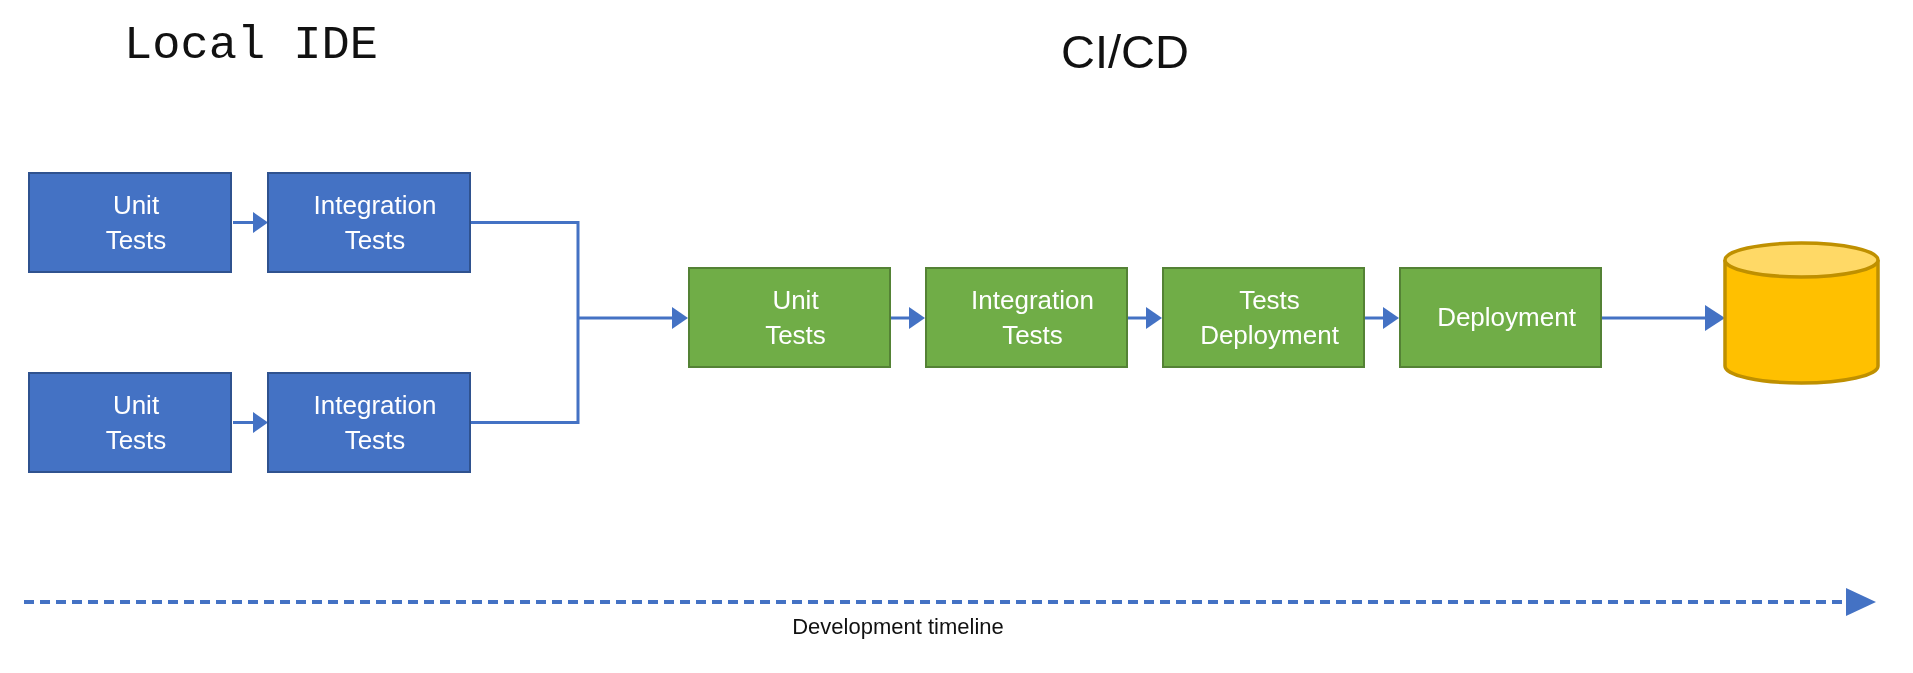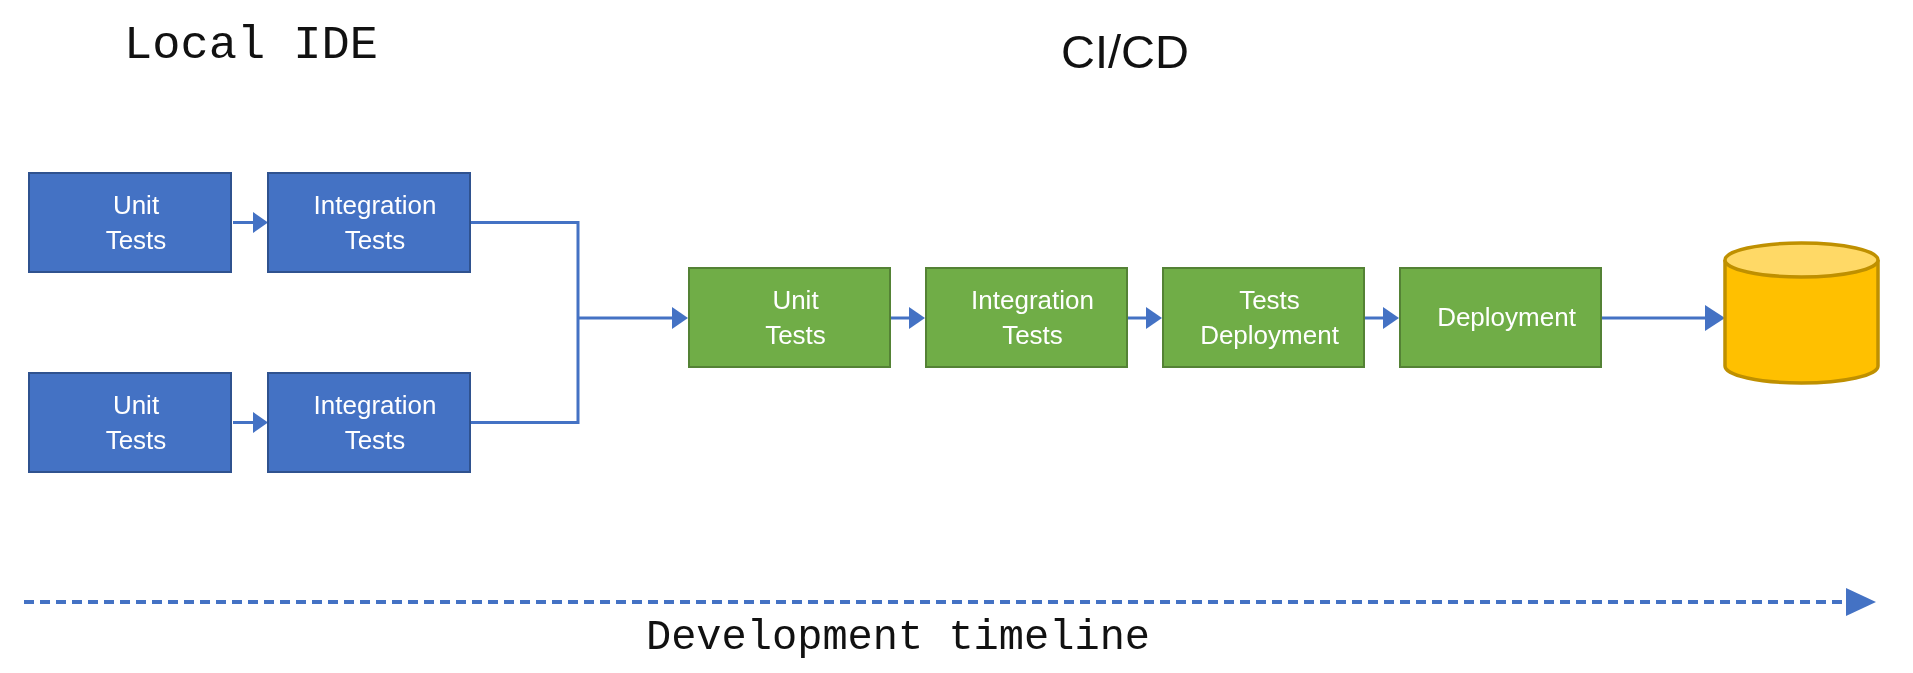--- a/index.html
+++ b/index.html
@@ -81,24 +81,23 @@
     stroke-linejoin: round;
   }
   .db-top {
     fill: var(--database-top-fill, #FFD966);
     stroke: var(--database-border, #BF9000);
     stroke-width: 3.5;
   }
   .timeline-label {
     position: absolute;
     transform: translateX(-50%);
-    font-size: 42px;
+    font-size: 22px;
     color: var(--title-text, #111111);
     white-space: nowrap;
-    font-family: Liberation Mono, monospace;
   }
 </style>
 </head>
 <body>
 
 <div id="canvas">
 
   <div class="title" style="left:251px; top:20px;font-family:Liberation Mono, monospace;">Local IDE</div>
   <div class="title" style="left:1106px; top:26px;margin-left:19px;">CI/CD</div>
 

